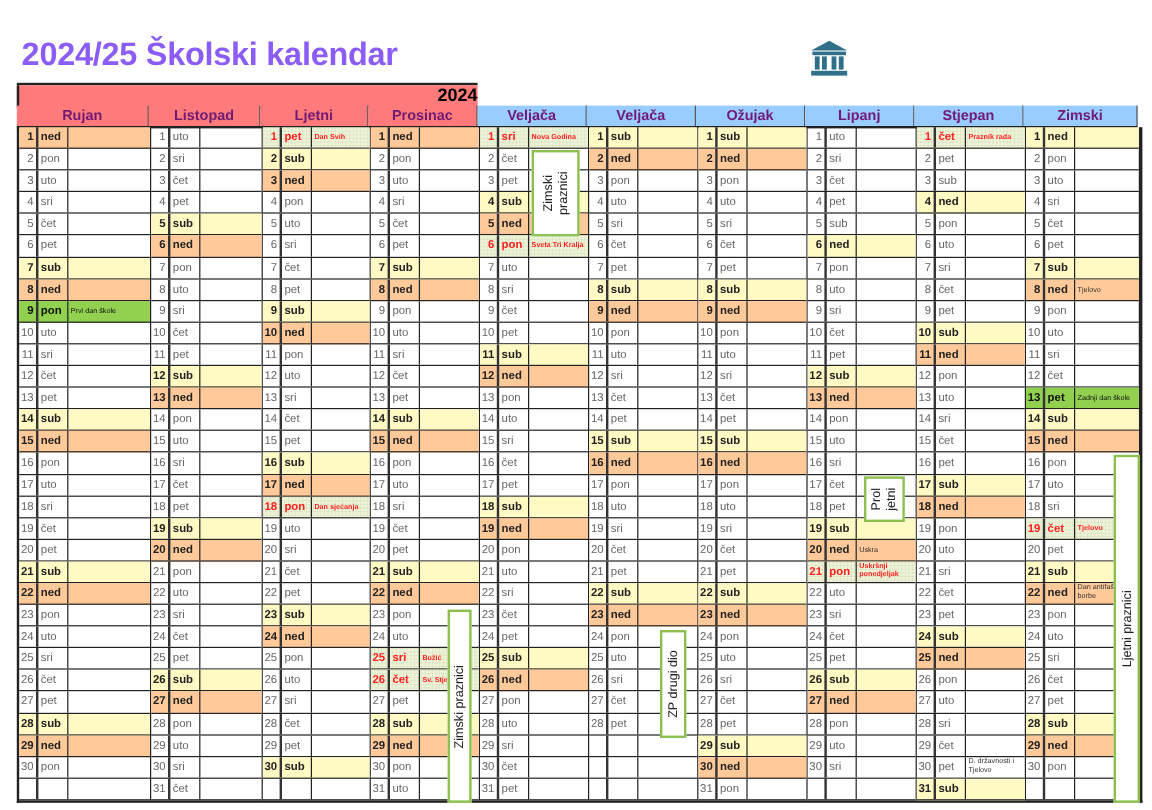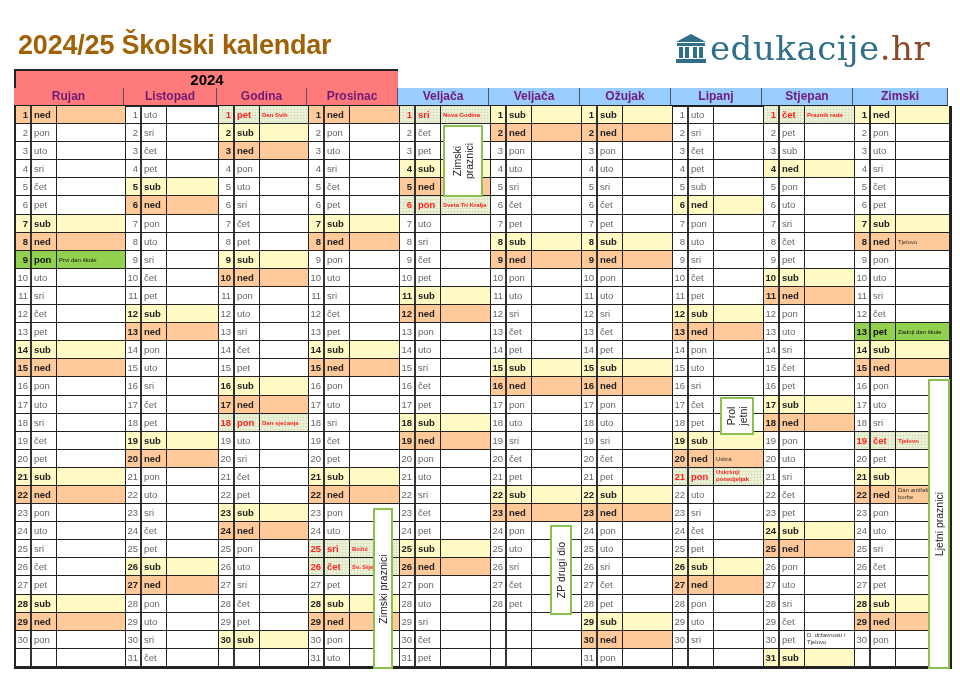--- a/index.html
+++ b/index.html
@@ -1,23 +1,23 @@
 <!DOCTYPE html>
 <html><head>
 <meta charset="utf-8">
 <style>
   html,body{margin:0;padding:0;background:#fff;}
   body{width:960px;height:675px;position:relative;overflow:hidden;font-family:"Liberation Sans",sans-serif;}
-  .title{position:absolute;left:18px;top:30px;font-size:27px;font-weight:bold;color:#a16207;letter-spacing:-0.2px;}
+  .title{position:absolute;left:18px;top:30px;font-size:27px;font-weight:bold;color:#8b5cf6;letter-spacing:-0.2px;}
   .logo{position:absolute;left:674px;top:26px;height:44px;display:flex;align-items:center;}
   .logo-icon{width:34px;height:34px;margin-right:2px;}
   .logo-text{font-family:"DejaVu Serif","Liberation Serif",serif;font-size:34px;color:#2f6f8a;letter-spacing:0.5px;}
   .logo-tld{color:#8a4a2a;}
   .year-row{position:absolute;top:69px;height:18px;border-top:2px solid #222;border-bottom:1px solid #666;display:flex;}
-  .year{height:18px;text-align:center;font-weight:bold;font-size:15px;line-height:18px;color:#000;box-sizing:border-box;}
+  .year{height:18px;text-align:right;font-weight:bold;font-size:15px;line-height:18px;color:#000;box-sizing:border-box;}
   .y2024{background:#ff7b7b;border-left:2px solid #222;}
   .y2025{background:#99ccff;border-right:2px solid #222;border-left:1px solid #666;}
   .months-hdr{position:absolute;top:88px;height:17px;display:flex;border-bottom:2px solid #222;}
   .mh{height:17px;text-align:center;font-weight:bold;font-size:12px;line-height:17px;color:#701a75;box-sizing:border-box;border-right:1px solid #555;}
   .mh.r{background:#ff7b7b;}
   .mh.b{background:#99ccff;}
   .grid{position:absolute;top:106px;left:14px;display:flex;border-left:2px solid #222;border-bottom:2px solid #222;border-right:2px solid #222;}
   .month{display:flex;flex-direction:column;border-right:1px solid #222;box-sizing:border-box;}
   .cell-row{display:flex;height:18.1px;box-sizing:border-box;border-bottom:1px solid #222;font-size:9.5px;line-height:17px;}
   .cell-row .d{width:16px;text-align:right;padding-right:2px;box-sizing:border-box;color:#666;border-right:2px solid #333;}
@@ -47,31 +47,30 @@
 <div class="logo">
   <svg class="logo-icon" viewBox="0 0 34 34">
     <polygon points="17,3 32,11 2,11" fill="#2f6f8a"></polygon>
     <rect x="3" y="12" width="28" height="3" fill="#2f6f8a"></rect>
     <rect x="5" y="16" width="4" height="11" fill="#2f6f8a"></rect>
     <rect x="11" y="16" width="4" height="11" fill="#2f6f8a"></rect>
     <rect x="19" y="16" width="4" height="11" fill="#2f6f8a"></rect>
     <rect x="25" y="16" width="4" height="11" fill="#2f6f8a"></rect>
     <rect x="2" y="28" width="30" height="4" fill="#2f6f8a"></rect>
   </svg>
-  <span class="logo-text"><span>edukacije</span><span class="logo-tld">.hr</span></span>
 </div>
 
 <div class="year-row" style="left:14px;">
   <div class="year y2024" style="width:384px;">2024</div>
 </div>
 
 <div class="months-hdr" id="months-hdr" style="left:14px;">
     <div class="mh r" style="width: 110px;">Rujan</div>
     <div class="mh r" style="width: 93px;">Listopad</div>
-    <div class="mh r" style="width: 90px;">Godina</div>
+    <div class="mh r" style="width: 90px;">Ljetni</div>
     <div class="mh r" style="width: 91px;">Prosinac</div>
     <div class="mh b" style="width: 91px;">Veljača</div>
     <div class="mh b" style="width: 91px;">Veljača</div>
     <div class="mh b" style="width: 91px;">Ožujak</div>
     <div class="mh b" style="width: 91px;">Lipanj</div>
     <div class="mh b" style="width: 91px;">Stjepan</div>
     <div class="mh b" style="width: 95px;">Zimski</div>
   </div>
 
 <div class="grid" id="grid">

